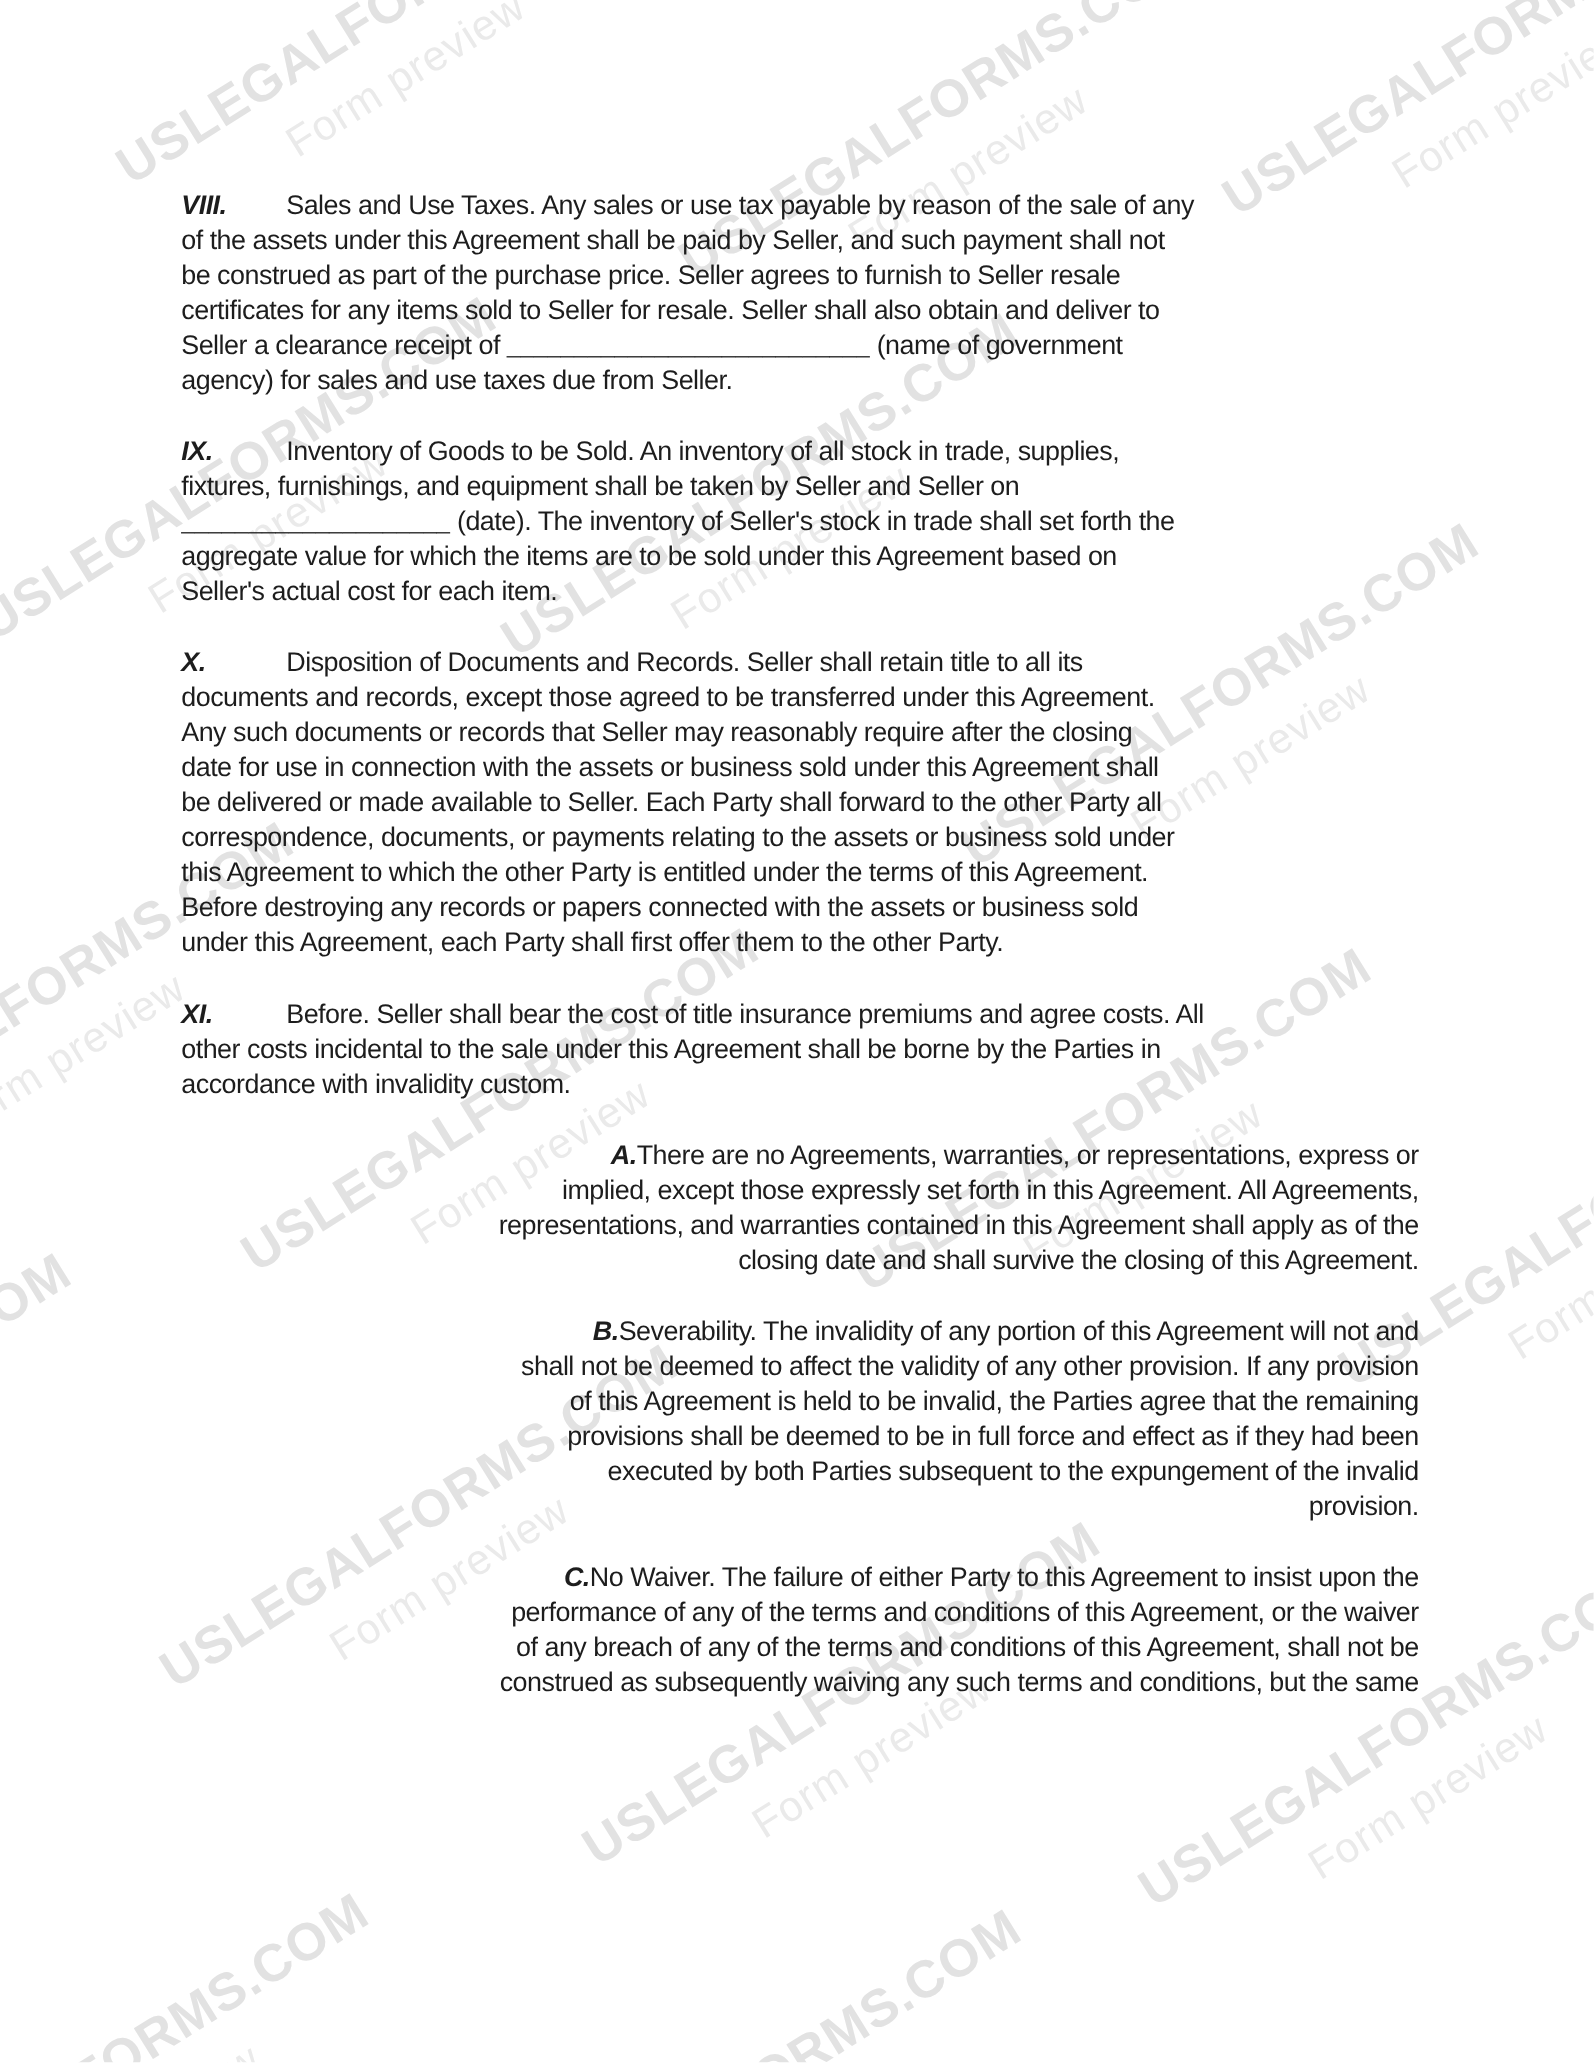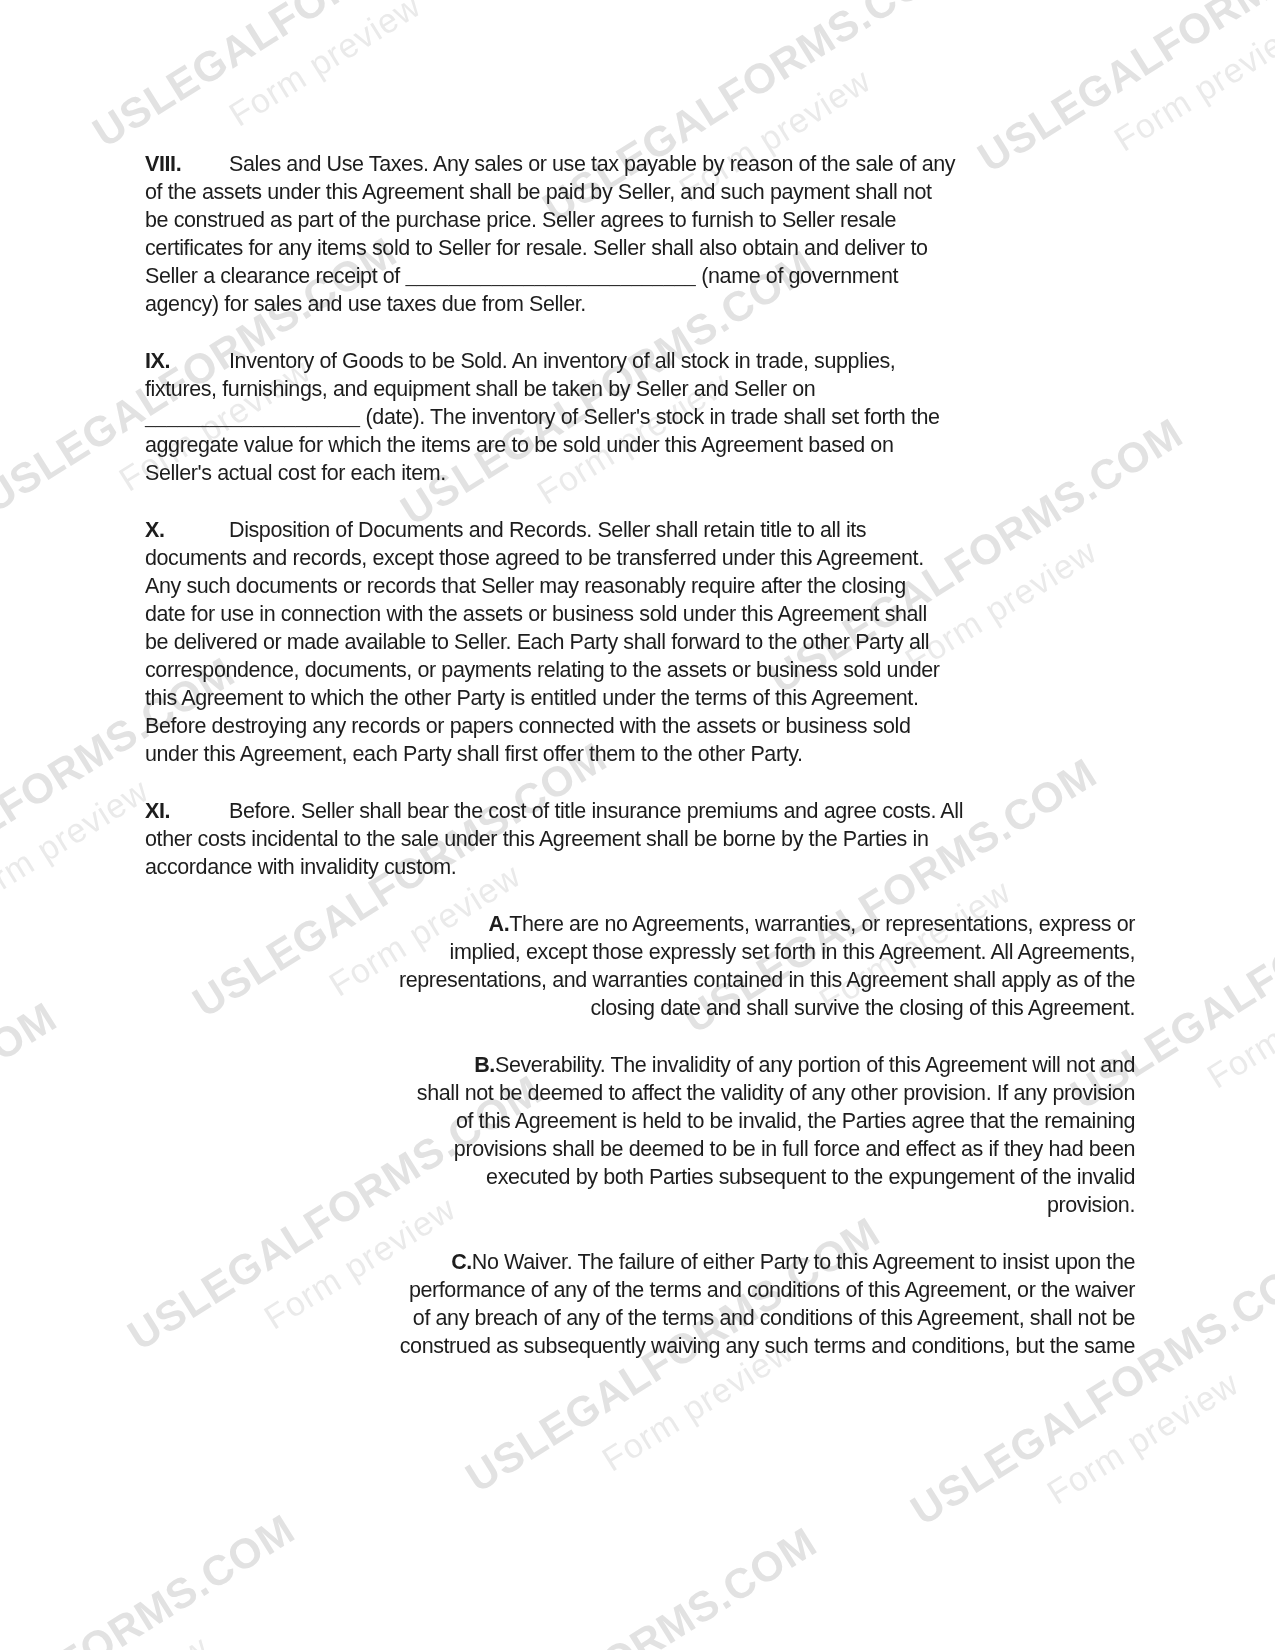--- a/index.html
+++ b/index.html
@@ -22,21 +22,21 @@
   .wm-brand{font-weight:bold;font-size:42px;letter-spacing:1px;}
   .wm-preview{font-size:34px;letter-spacing:1px;}
   
   .content{
     position:absolute;left:145px;top:150px;width:990px;z-index:1;
     font-size:21.5px;line-height:28px;letter-spacing:-0.4px;
     white-space:nowrap; 
   }
   .para{margin:0 0 29px 0;}
   .para.sub{margin-left:77px;text-align:right;}
-  .num{display:inline-block;font-weight:bold;}
+  .num{display:inline-block;font-weight:bold;font-style:italic;}
   .para .num{width:84px;}
   .para.sub .num{width:81px;}
   .rb{font-weight:normal;}
   .ri{}
   .ru{letter-spacing:0;font-family:Liberation Serif, serif;}
 </style>
 </head>
 <body>
 
 <div class="page">

